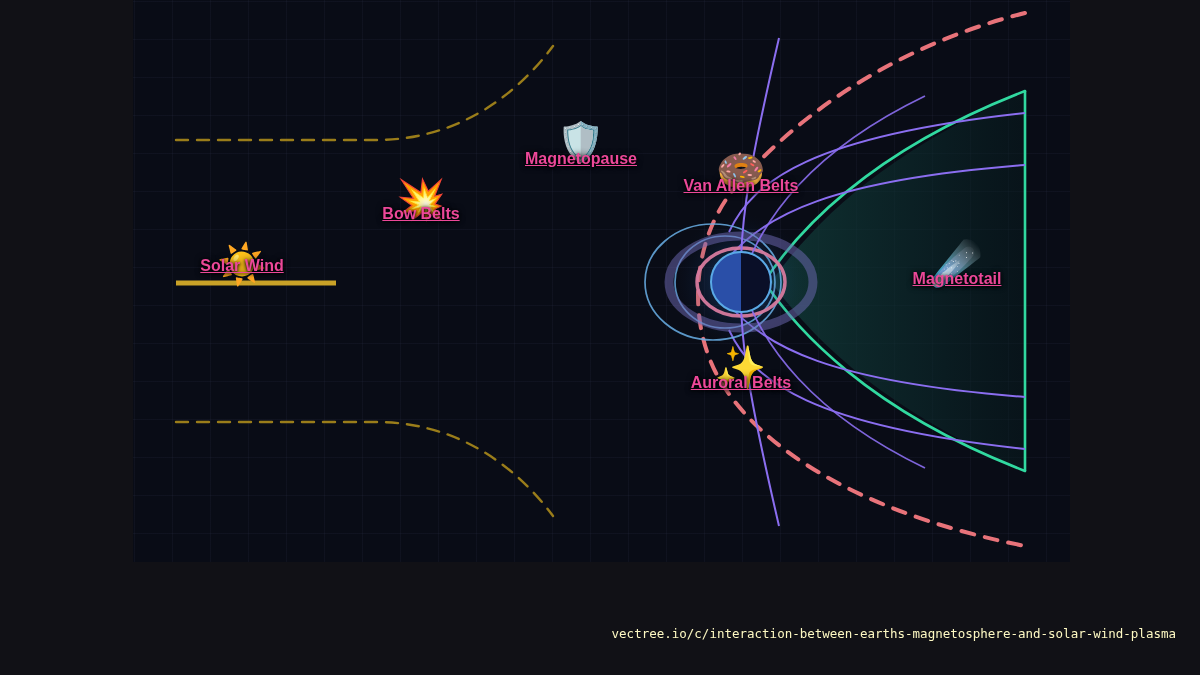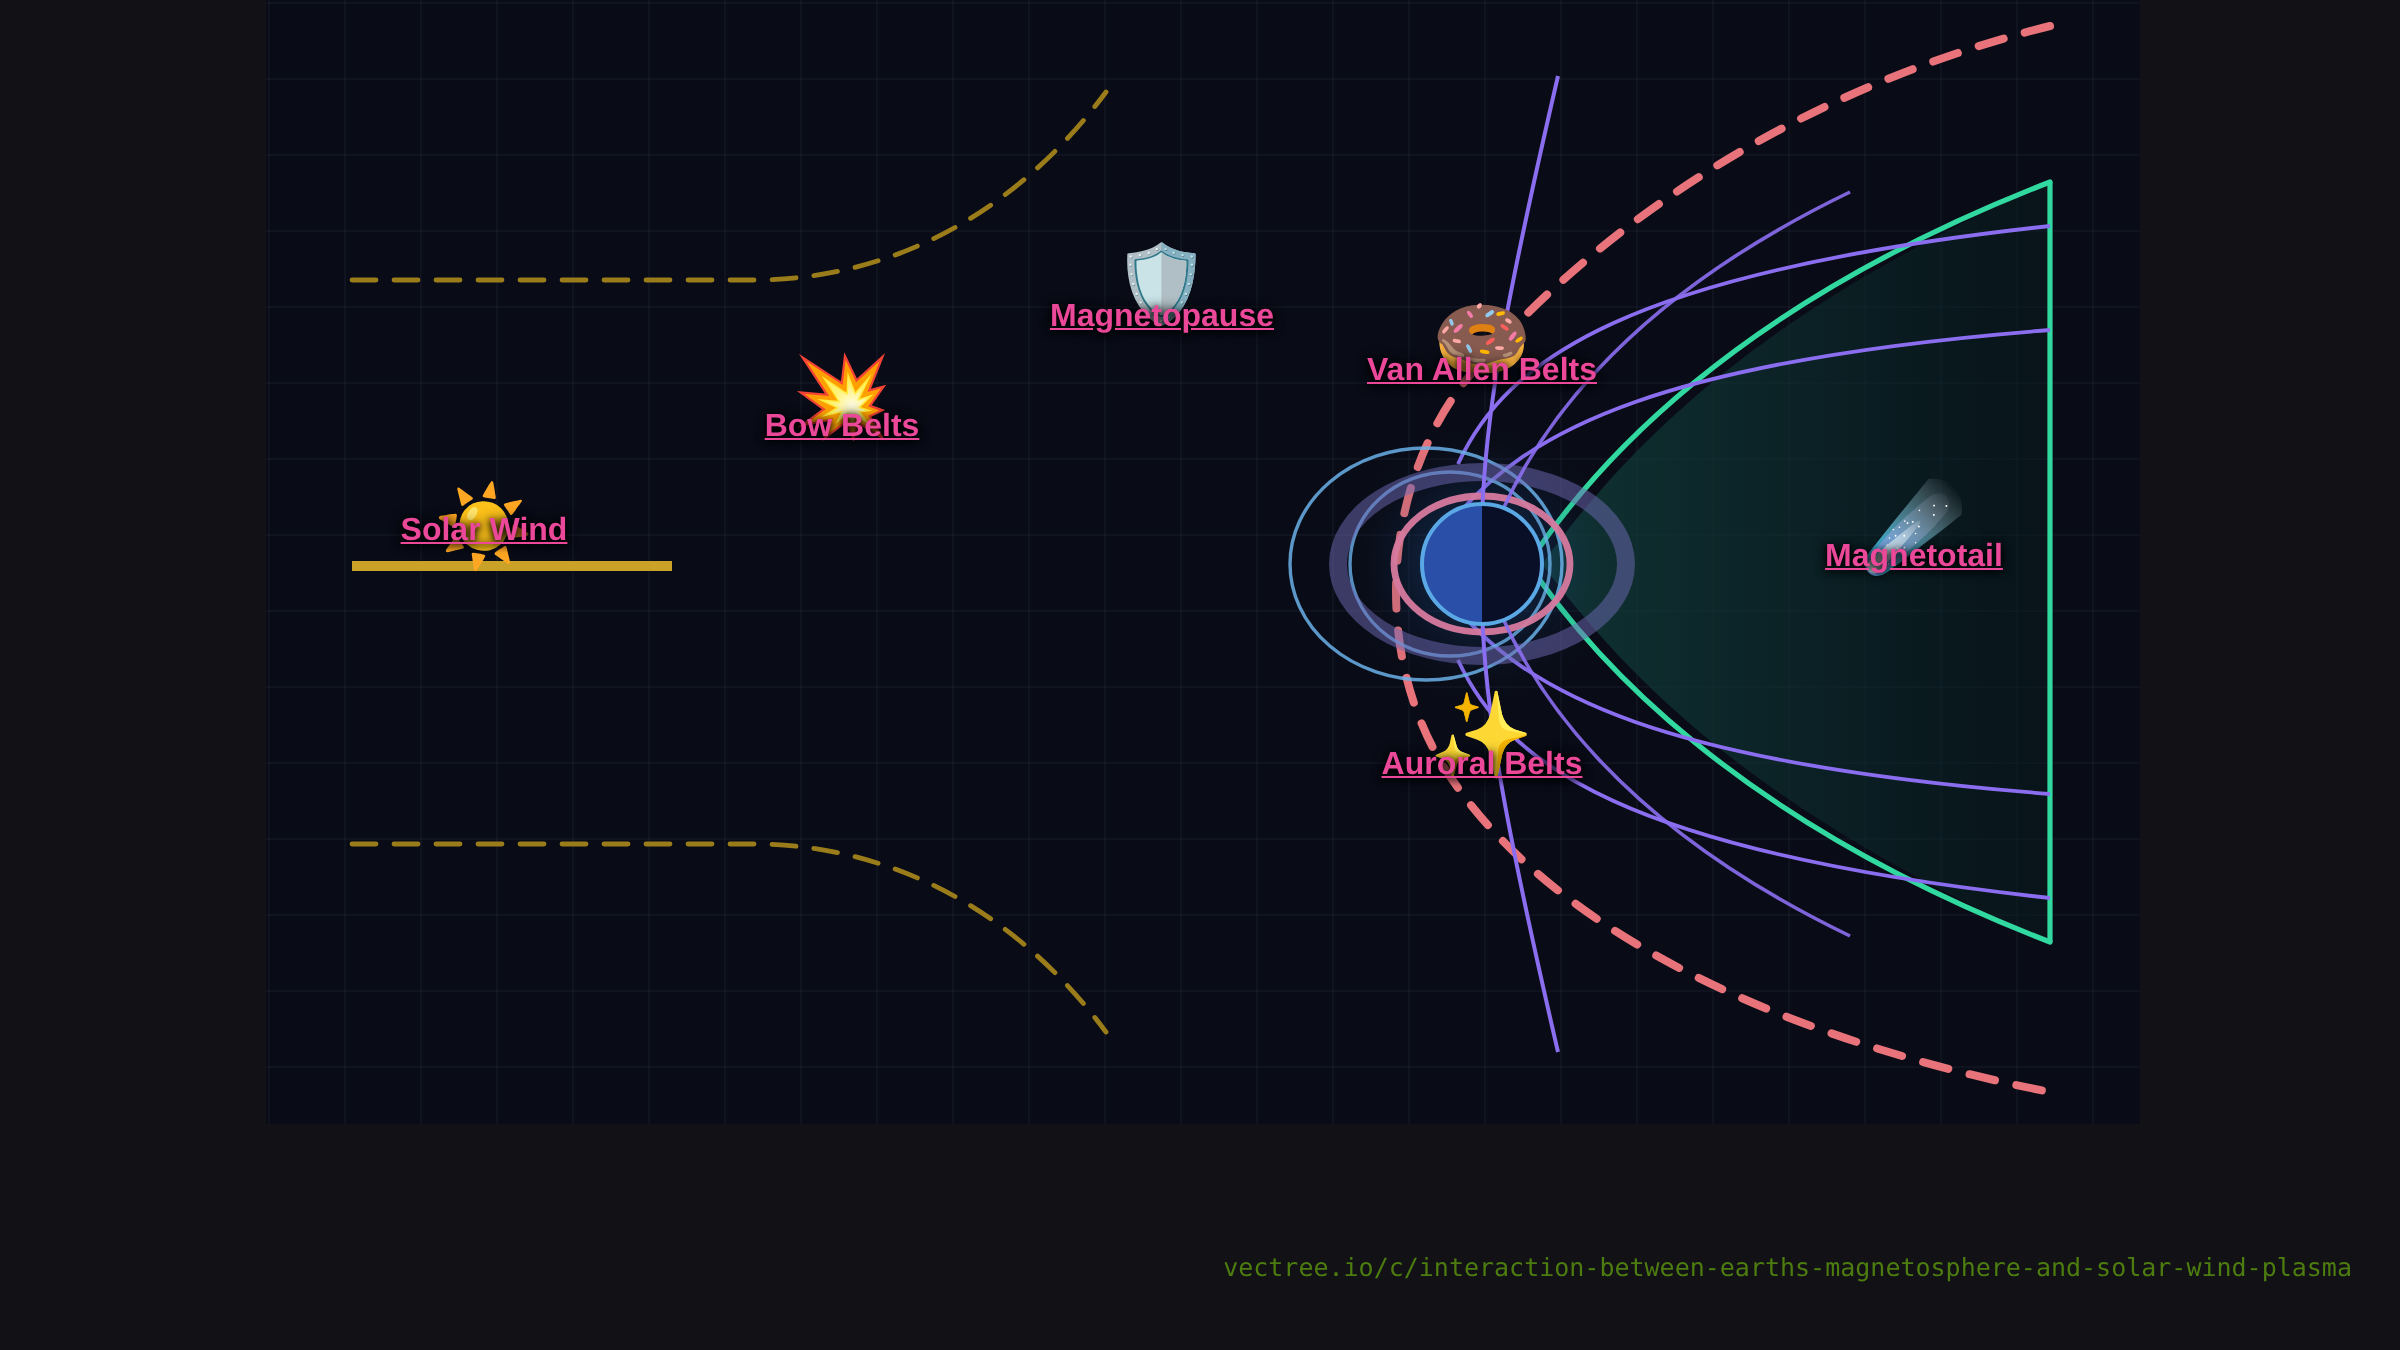--- a/index.html
+++ b/index.html
@@ -28,21 +28,21 @@
   .node-label {
     position:absolute; left:50%; transform:translateX(-50%);
     white-space:nowrap; color:#ec4899; font-weight:bold; font-size:16px;
     text-shadow:0 1px 3px #000, 0 0 6px rgba(0,0,0,0.9);
     font-family:"Liberation Sans", sans-serif;
     text-decoration:underline;
   }
   #footer { position:absolute; left:0; bottom:0; width:1200px; height:113px; }
   #footer-url {
     position:absolute; right:24px; bottom:34px;
-    color:#4d7c0f; font-family:"DejaVu Sans Mono", monospace; font-size:12.5px;
+    color:#fef9c3; font-family:"DejaVu Sans Mono", monospace; font-size:12.5px;
   }
 </style>
 </head>
 <body>
 
 <div id="canvas-area">
   <div id="grid-layer"></div>
 
   <svg id="diagram-svg" viewBox="0 0 937 562" preserveAspectRatio="none">
     <defs>

